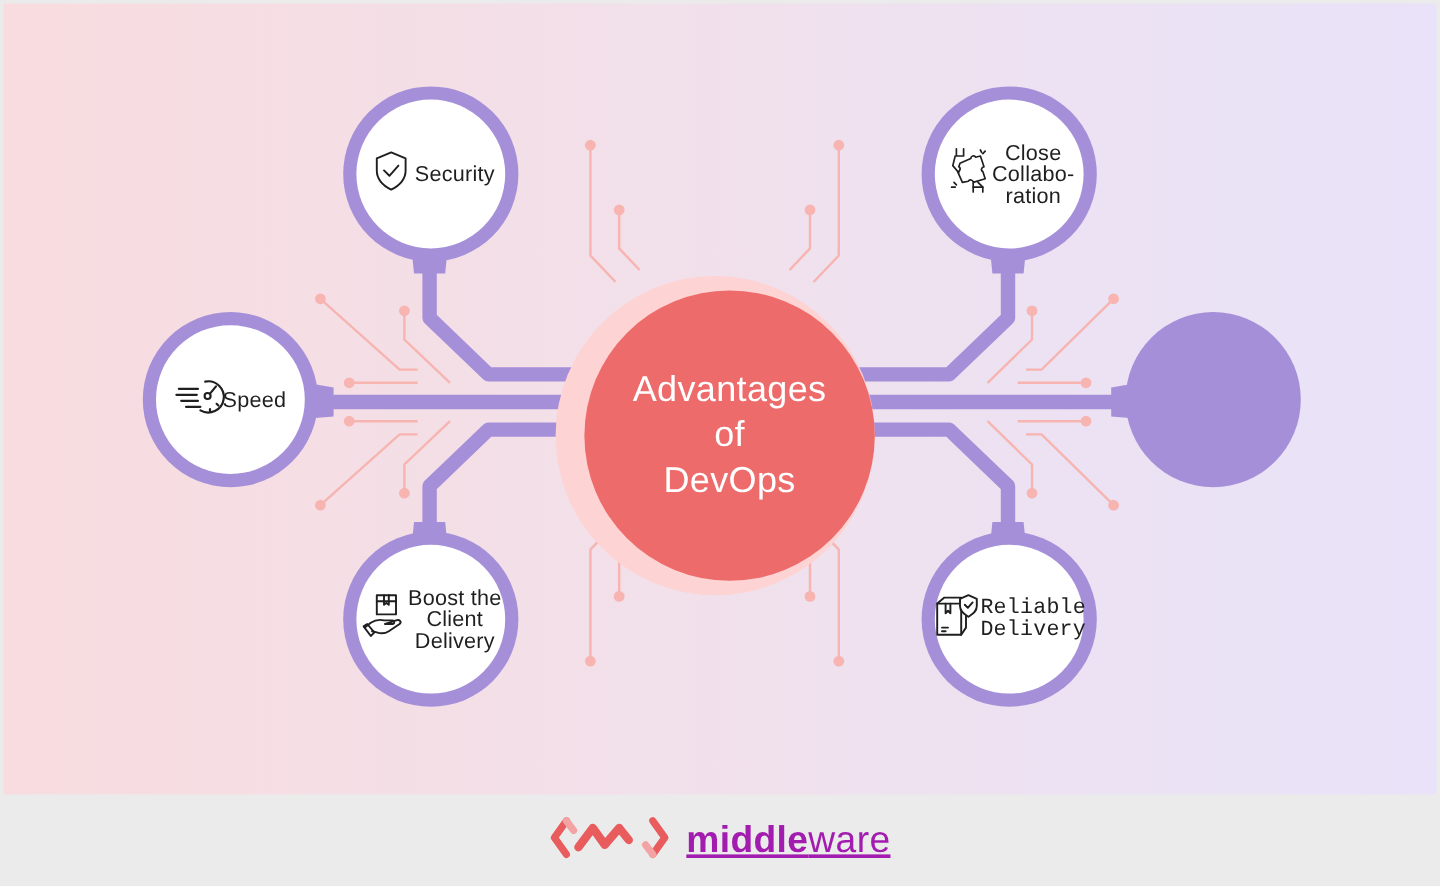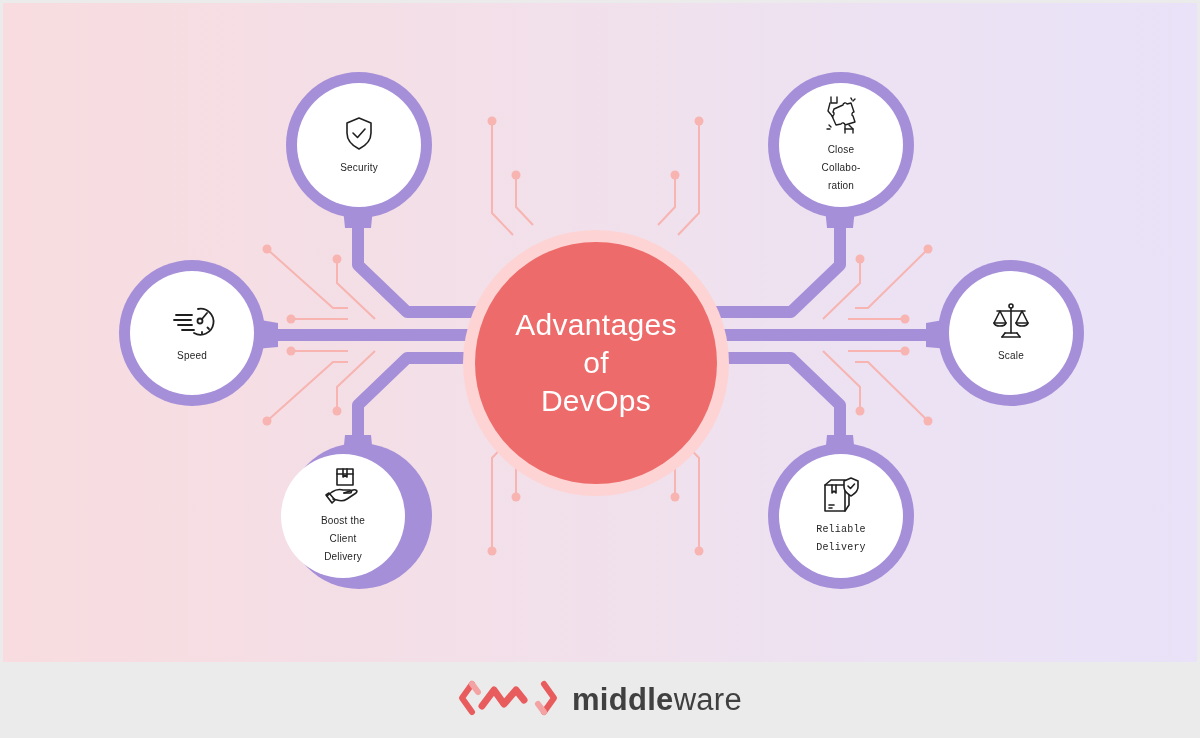--- a/index.html
+++ b/index.html
@@ -13,24 +13,24 @@
     position: absolute; left: 3px; top: 3px; width: 1194px; height: 659px;
     background: linear-gradient(90deg, #f8dcdf 0%, #f2e0ea 45%, #ece2f3 75%, #e9e2f8 100%);
     overflow: hidden;
   }
   .canvas svg { position: absolute; left: 0; top: 0; }
   .node {
     position: absolute;
     width: 124px; height: 124px;
     border-radius: 50%;
     background: #ffffff;
-    display: flex; flex-direction: column; align-items: center; justify-content: center;
+    display: flex; flex-direction: row; align-items: center; justify-content: center;
     text-align: center;
     color: #1f1f1f;
-    font-size: 10px;
+    font-size: 18px;
     line-height: 18px;
     box-sizing: border-box;
     cursor: pointer;
   }
   .node .icon { width: 40px; height: 40px; margin-bottom: 6px; }
   .node .icon svg { position: static; }
   .node .label { white-space: pre-line; letter-spacing: 0.2px; }
   .center {
     position: absolute;
     left: 475px; top: 242px; width: 242px; height: 242px;
@@ -42,21 +42,21 @@
     font-size: 30px;
     line-height: 38px;
     font-weight: 500;
   }
   .center .title { white-space: pre-line; letter-spacing: 0.3px; }
   .footer {
     position: absolute; left: 0; top: 662px; width: 1200px; height: 76px;
     display: flex; align-items: center; justify-content: center;
   }
   .brand { display: flex; align-items: center; gap: 14px; }
-  .brand-text { font-size: 31px; color: #404040; letter-spacing: 0.3px; }
+  .brand-text { font-size: 31px; color: #a21caf; letter-spacing: 0.3px; text-decoration: underline; }
   .brand-text .bold { font-weight: 700; }
   .brand-text .light { font-weight: 400; }
 </style>
 </head>
 <body>
 
 <div class="canvas">
   <svg width="1194" height="659" viewBox="0 0 1194 659">
     <g fill="none" stroke="#a68fd9" stroke-width="12" stroke-linejoin="round">
 
@@ -134,21 +134,21 @@
         <circle cx="672" cy="172" r="4.5"></circle>
       <circle cx="489" cy="548" r="4.5"></circle>
         <circle cx="513" cy="494" r="4.5"></circle>
       <circle cx="696" cy="548" r="4.5"></circle>
         <circle cx="672" cy="494" r="4.5"></circle>
     </g>
 
     <circle cx="593" cy="360" r="133" fill="#fdd3d3"></circle>
   </svg>
 
-  <div class="center" style="left:472px; top:239px;text-align:center;">
+  <div class="center" style="left:484px; top:239px;text-align:center;">
     <span class="title">Advantages
 of
 DevOps</span>
   </div>
 
   <div class="node" style="left:127px; top:268px;">
     <span class="icon">
       <svg width="46" height="40" viewBox="0 0 46 40" fill="none" stroke="#1f1f1f" stroke-width="1.8" stroke-linecap="round">
         <path d="M26 8 A13 13 0 1 1 22 32"></path>
         <path d="M4 14 H20"></path>
@@ -167,21 +167,21 @@
   <div class="node" style="left:294px; top:80px;">
     <span class="icon">
       <svg width="40" height="40" viewBox="0 0 40 40" fill="none" stroke="#1f1f1f" stroke-width="1.6" stroke-linejoin="round" stroke-linecap="round">
         <path d="M20 5 L32 10 V20 C32 28 26 33 20 36 C14 33 8 28 8 20 V10 Z"></path>
         <path d="M14 20 L18.5 24.5 L26 16"></path>
       </svg>
     </span>
     <span class="label">Security</span>
   </div>
 
-  <div class="node" style="left:278px; top:451px;">
+  <div class="node" style="left:294px; top:451px;">
     <span class="icon">
       <svg width="40" height="40" viewBox="0 0 40 40" fill="none" stroke="#1f1f1f" stroke-width="1.6" stroke-linejoin="round" stroke-linecap="round">
         <rect x="14" y="3" width="16" height="16"></rect>
         <path d="M14 8 H30"></path>
           <path d="M20 3 V11 L22 9.5 L24 11 V3"></path>
         <path d="M4 30 L9 26 C12 24 16 23 20 24 H27 C29 24 29 27 27 27 H21"></path>
         <path d="M21 27 L30 24 C33 23 35 25 33 27 L24 33 C21 35 17 35 14 34 L10 33"></path>
         <path d="M3 29 L9 37 L12 34 L6 27 Z"></path>
       </svg>
     </span>
@@ -203,38 +203,20 @@
           <path d="M34 4 L32 6"></path>
         <path d="M8 30 L10 32"></path>
           <path d="M6 34 L9 34"></path>
       </svg>
     </span>
     <span class="label">Close
 Collabo-
 ration</span>
   </div>
 
-  <div class="node" style="left:946px; top:268px;">
-    <span class="icon">
-      <svg width="40" height="40" viewBox="0 0 40 40" fill="none" stroke="#1f1f1f" stroke-width="1.6" stroke-linejoin="round" stroke-linecap="round">
-        <circle cx="20" cy="5" r="2"></circle>
-        <path d="M20 7 V32"></path>
-        <path d="M6 10 H34"></path>
-        <path d="M9 10 L3 22 H15 Z"></path>
-          <path d="M3 22 C4 26 14 26 15 22"></path>
-        <path d="M31 10 L25 22 H37 Z"></path>
-          <path d="M25 22 C26 26 36 26 37 22"></path>
-        <path d="M14 32 H26"></path>
-          <path d="M11 36 H29"></path>
-          <path d="M14 32 L11 36"></path>
-          <path d="M26 32 L29 36"></path>
-      </svg>
-    </span>
-    <span class="label">Scale</span>
-  </div>
 
   <div class="node" style="left:776px; top:451px;font-family:Liberation Mono, monospace;">
     <span class="icon">
       <svg width="40" height="40" viewBox="0 0 40 40" fill="none" stroke="#1f1f1f" stroke-width="1.6" stroke-linejoin="round" stroke-linecap="round">
         <path d="M4 10 L10 5 H24"></path>
         <rect x="4" y="10" width="20" height="26"></rect>
         <path d="M24 10 L28 7 V30 L24 36"></path>
         <path d="M11 10 V18 L13 16 L15 18 V10"></path>
         <path d="M8 30 H13"></path>
           <path d="M8 33 H11"></path>

